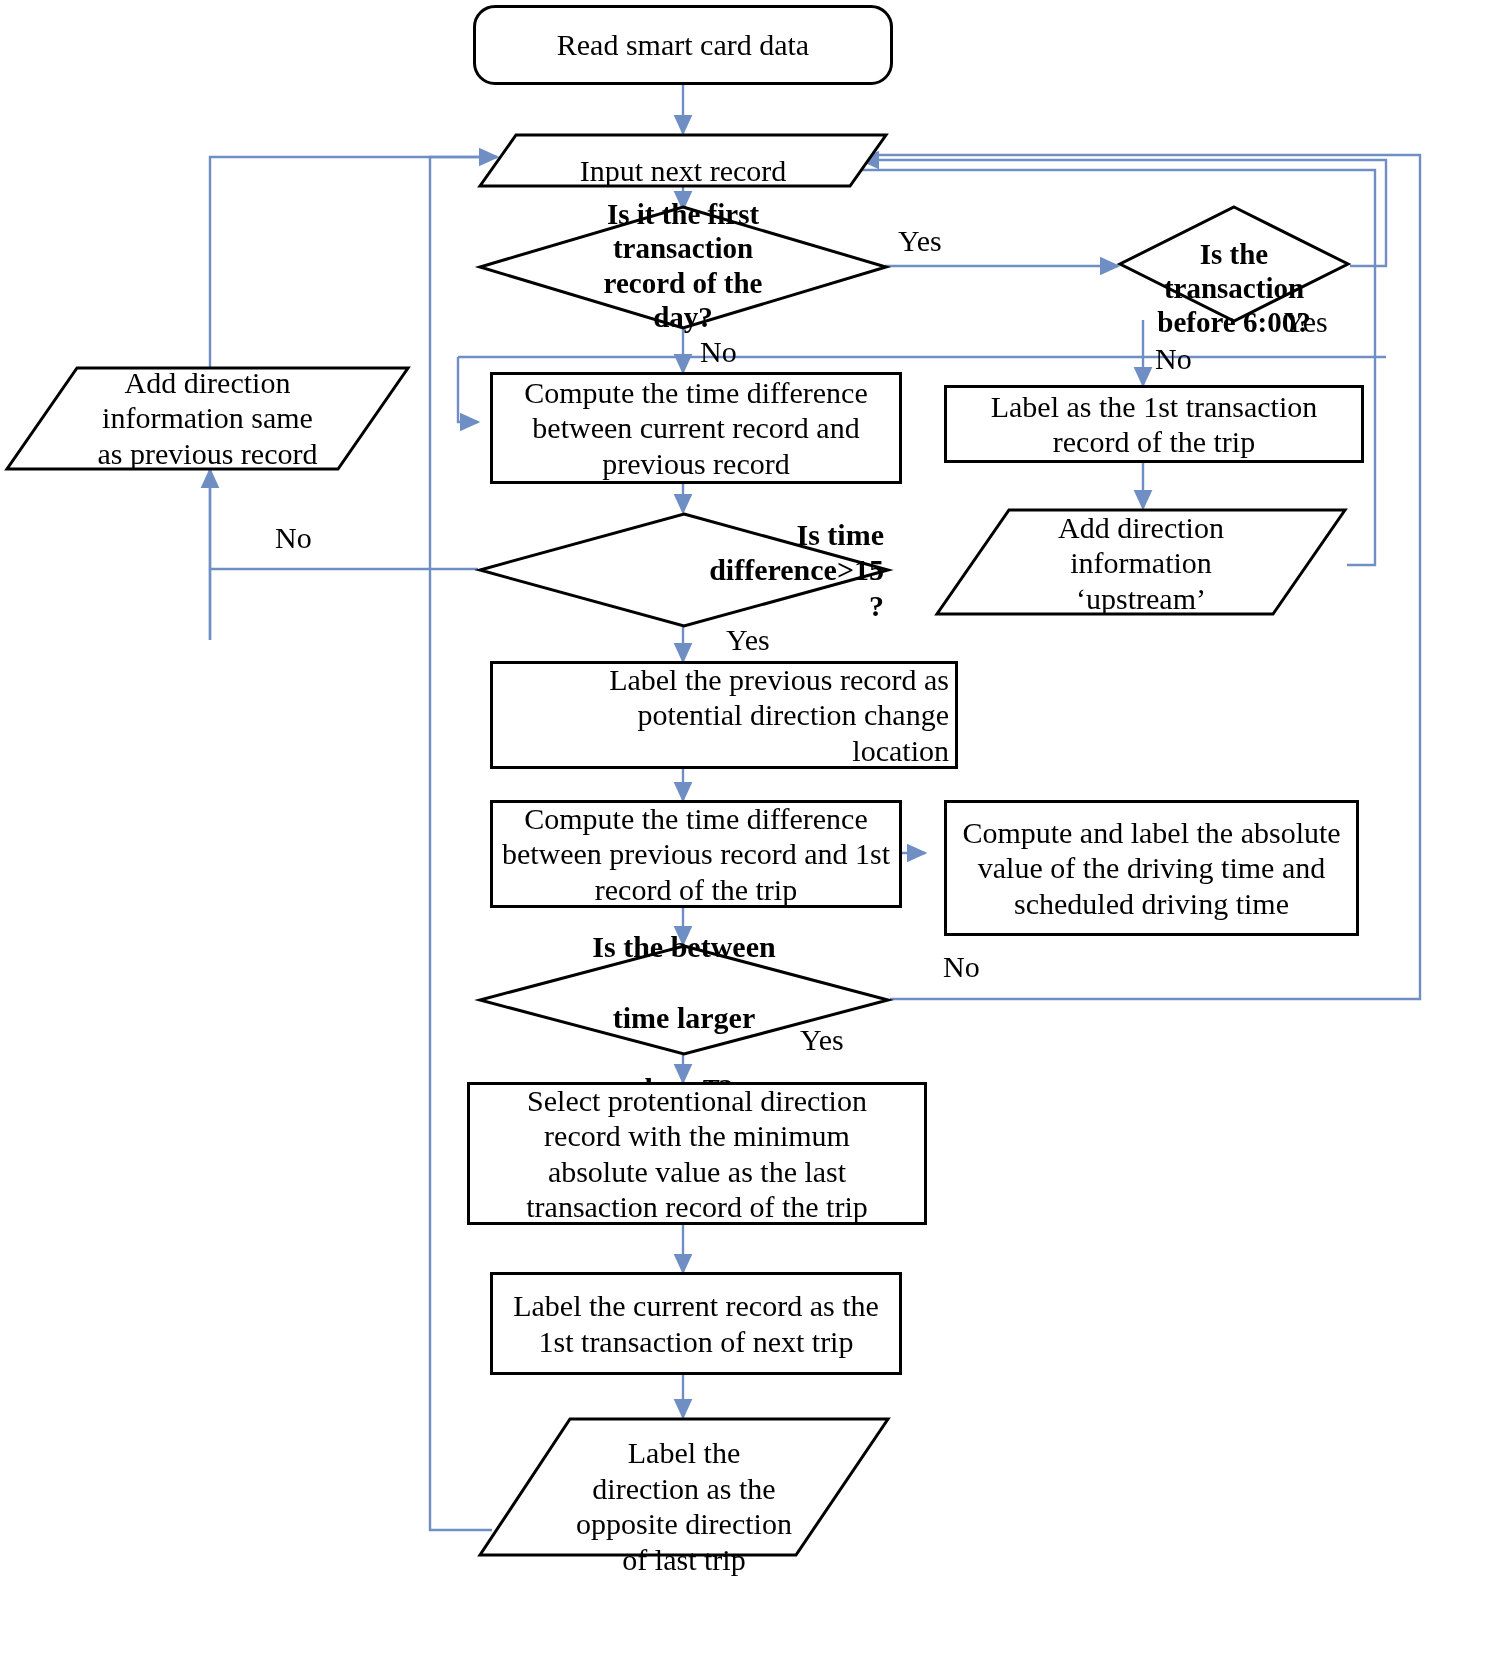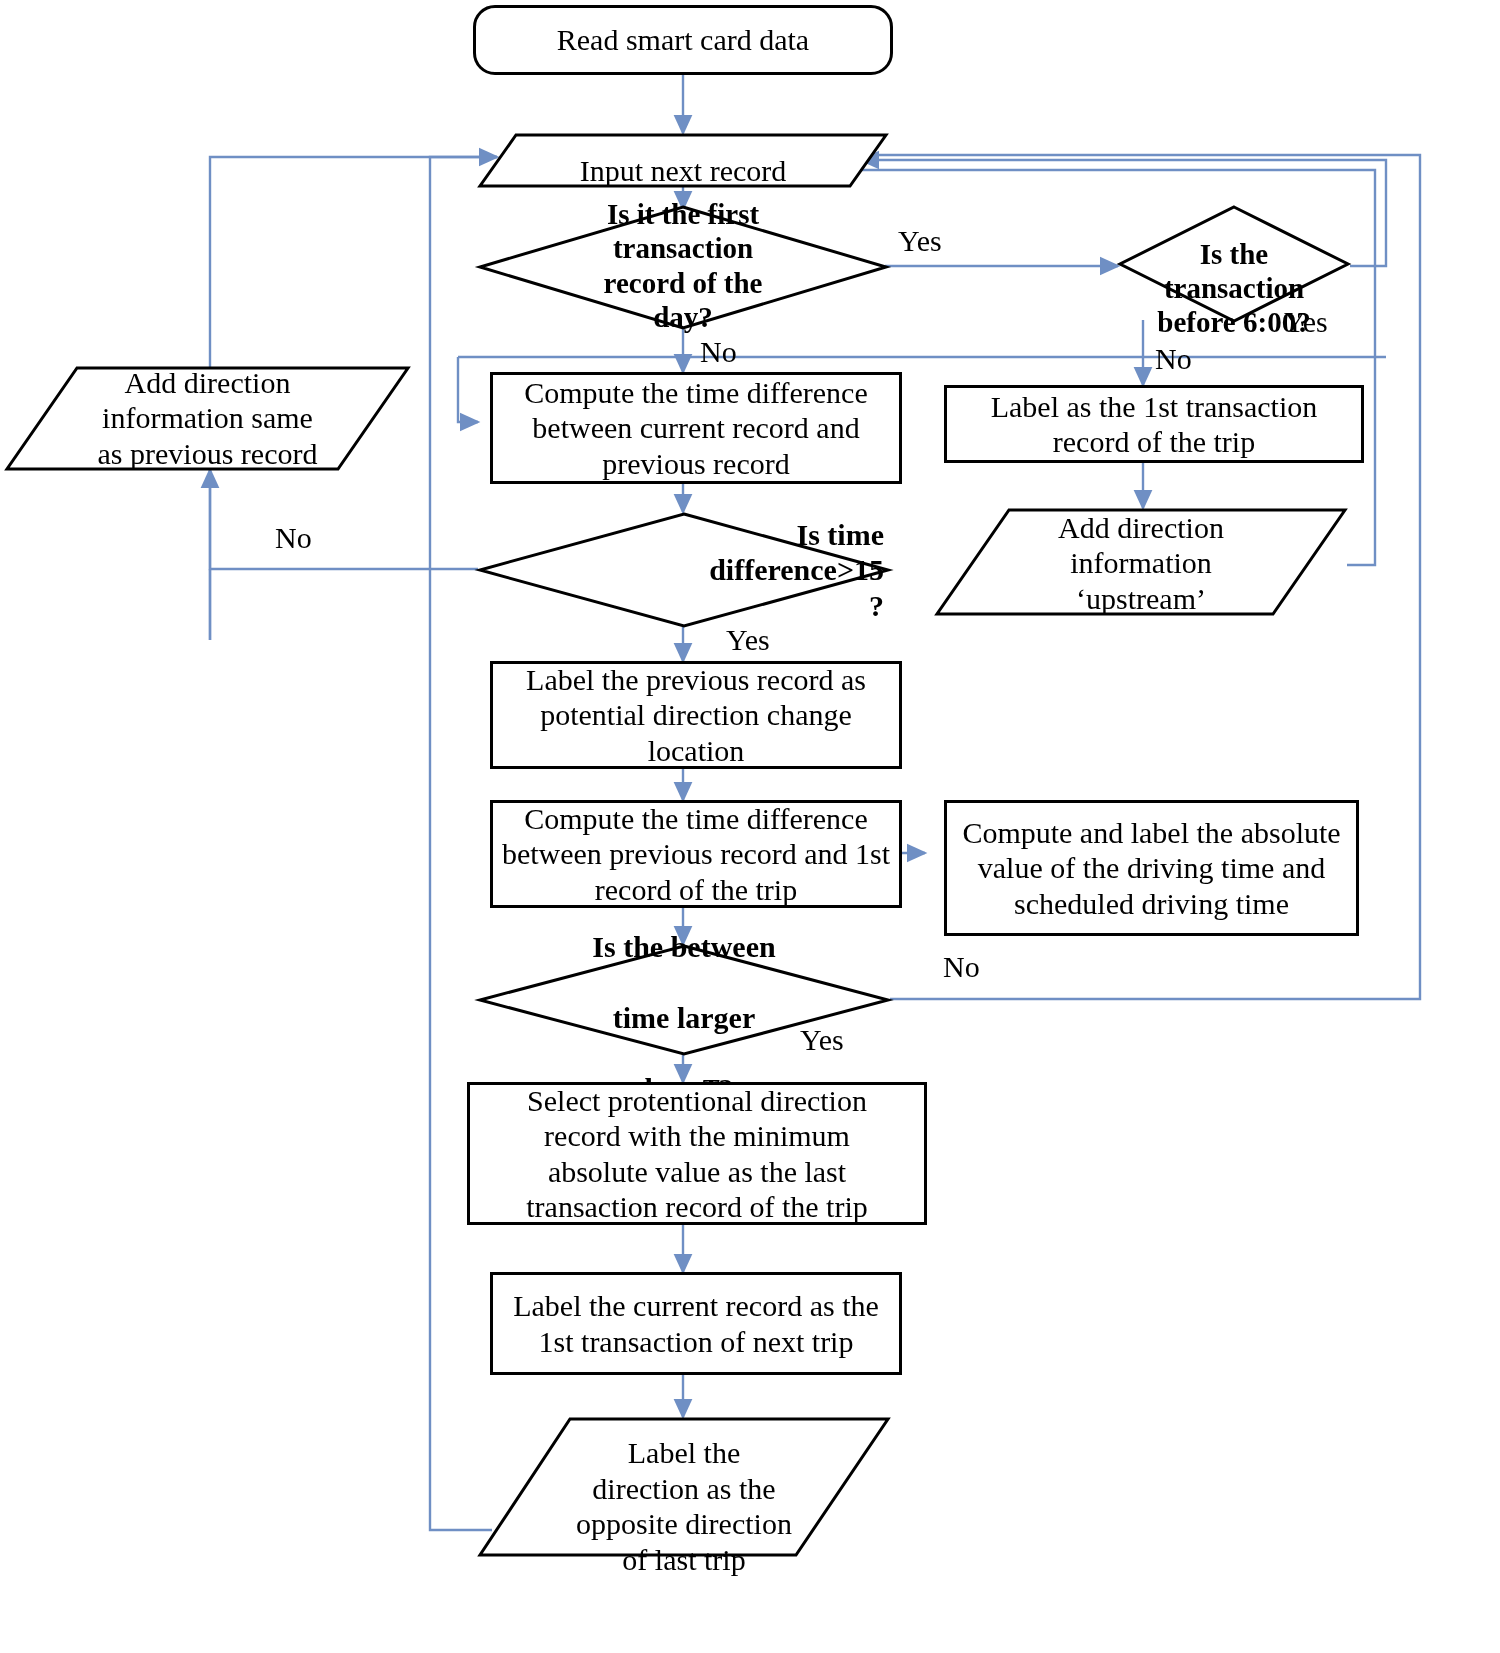--- a/index.html
+++ b/index.html
@@ -127,21 +127,21 @@
 
       <path d="M683,1375 L683,1417" marker-end="url(#ah)"></path>
 
       <path d="M492,1530 L430,1530 L430,157 L497,157"></path>
 
       <path d="M458,357 L458,422 L478,422" marker-end="url(#ah)"></path>
       <path d="M458,357 L1386,357"></path>
     </g>
   </svg>
 
-  <div class="node term" style="left:473px;top:5px;width:420px;height:70px;">
+  <div class="node term" style="left:473px;top:5px;width:420px;height:80px;">
     <span class="txt">Read smart card data</span>
   </div>
 
   <div class="node data" style="left:478px;top:133px;width:410px;height:55px;">
     <svg class="shape-svg" width="410" height="55" viewBox="0 0 410 55" preserveAspectRatio="none">
       <polygon points="38,2 408,2 372,53 2,53"></polygon>
     </svg>
     <span class="txt" style="position:relative;">Input next record</span>
   </div>
 
@@ -195,21 +195,21 @@
 
   <div class="node dec" style="left:478px;top:512px;width:412px;height:116px;">
     <svg class="shape-svg" width="412" height="116" viewBox="0 0 412 116" preserveAspectRatio="none">
       <polygon points="206,2 410,58 206,114 2,58"></polygon>
     </svg>
     <span class="txt" style="position:relative;text-align:right;">Is time
 difference&gt;15
 ?</span>
   </div>
 
-  <div class="node proc" style="left:478px;top:661px;width:412px;height:108px;">
+  <div class="node proc" style="left:478px;top:661px;width:468px;height:108px;text-align:right;">
     <span class="txt">Label the previous record as
 potential direction change
 location</span>
   </div>
 
   <div class="node proc" style="left:478px;top:800px;width:412px;height:108px;">
     <span class="txt">Compute the time difference
 between previous record and 1st
 record of the trip</span>
   </div>

